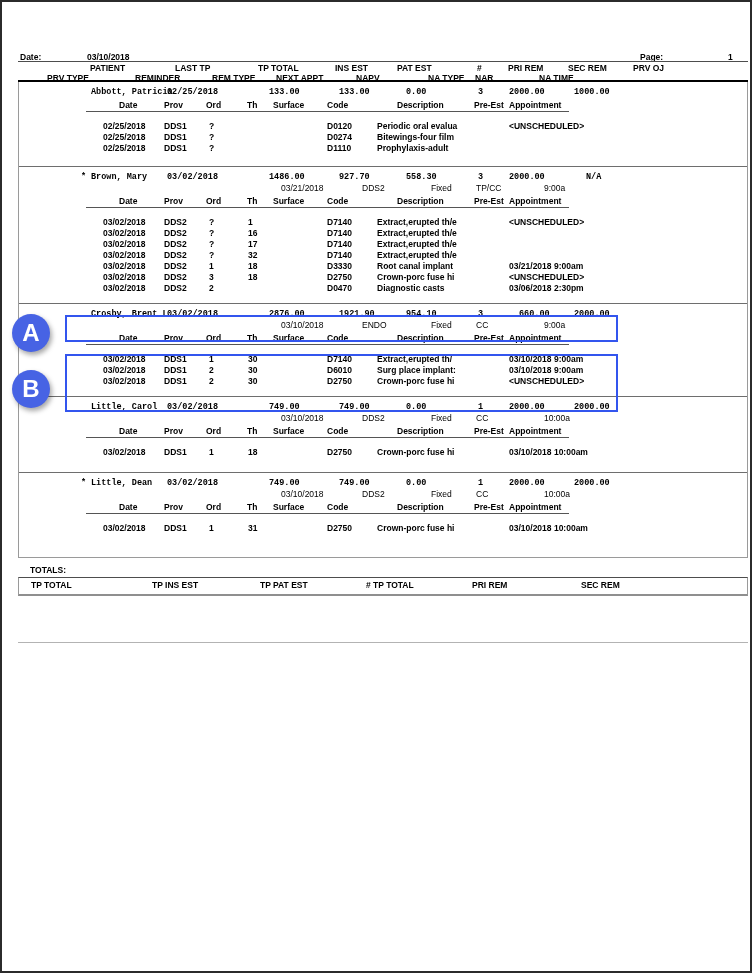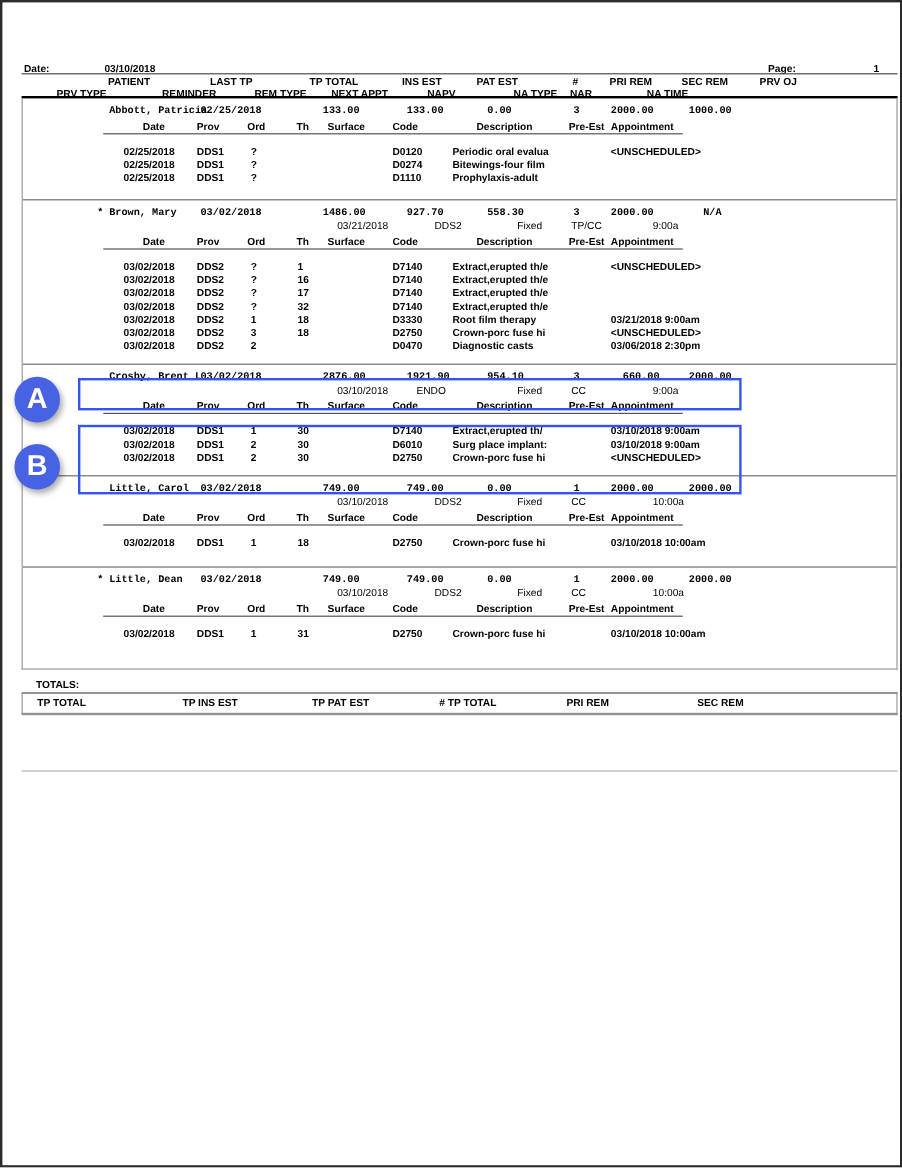--- a/index.html
+++ b/index.html
@@ -340,21 +340,21 @@
           <span style="left: 229px;">32</span>
           <span style="left: 308px;">D7140</span>
           <span style="left: 358px;">Extract,erupted th/e</span>
         </div>
         <div class="det-row">
           <span style="left: 84px;">03/02/2018</span>
           <span style="left: 145px;">DDS2</span>
           <span style="left: 190px;">1</span>
           <span style="left: 229px;">18</span>
           <span style="left: 308px;">D3330</span>
-          <span style="left: 358px;">Root film therapy</span>
+          <span style="left: 358px;">Root canal implant</span>
           <span style="left: 490px;">03/21/2018 9:00am</span>
         </div>
         <div class="det-row">
           <span style="left: 84px;">03/02/2018</span>
           <span style="left: 145px;">DDS2</span>
           <span style="left: 190px;">3</span>
           <span style="left: 229px;">18</span>
           <span style="left: 308px;">D2750</span>
           <span style="left: 358px;">Crown-porc fuse hi</span>
           <span style="left: 490px;">&lt;UNSCHEDULED&gt;</span>
@@ -375,21 +375,21 @@
           <span class="b" style="left: 148px;">03/02/2018</span>
           <span class="b" style="left: 250px;">2876.00</span>
           <span class="b" style="left: 320px;">1921.90</span>
           <span class="b" style="left: 387px;">954.10</span>
           <span class="b" style="left: 459px;">3</span>
           <span class="b" style="left: 500px; text-align: right;">660.00</span>
           <span class="b" style="left: 555px;">2000.00</span>
         </div>
         <div class="pline">
           <span style="left: 262px;">03/10/2018</span>
-          <span style="left: 328px;">ENDO</span>
+          <span style="left: 343px;">ENDO</span>
           <span style="left: 412px;">Fixed</span>
           <span style="left: 457px;">CC</span>
           <span style="left: 525px;">9:00a</span>
         </div>
         <div class="det-head">
           <span style="left: 100px;">Date</span>
           <span style="left: 145px;">Prov</span>
           <span style="left: 187px;">Ord</span>
           <span style="left: 228px;">Th</span>
           <span style="left: 254px;">Surface</span>

